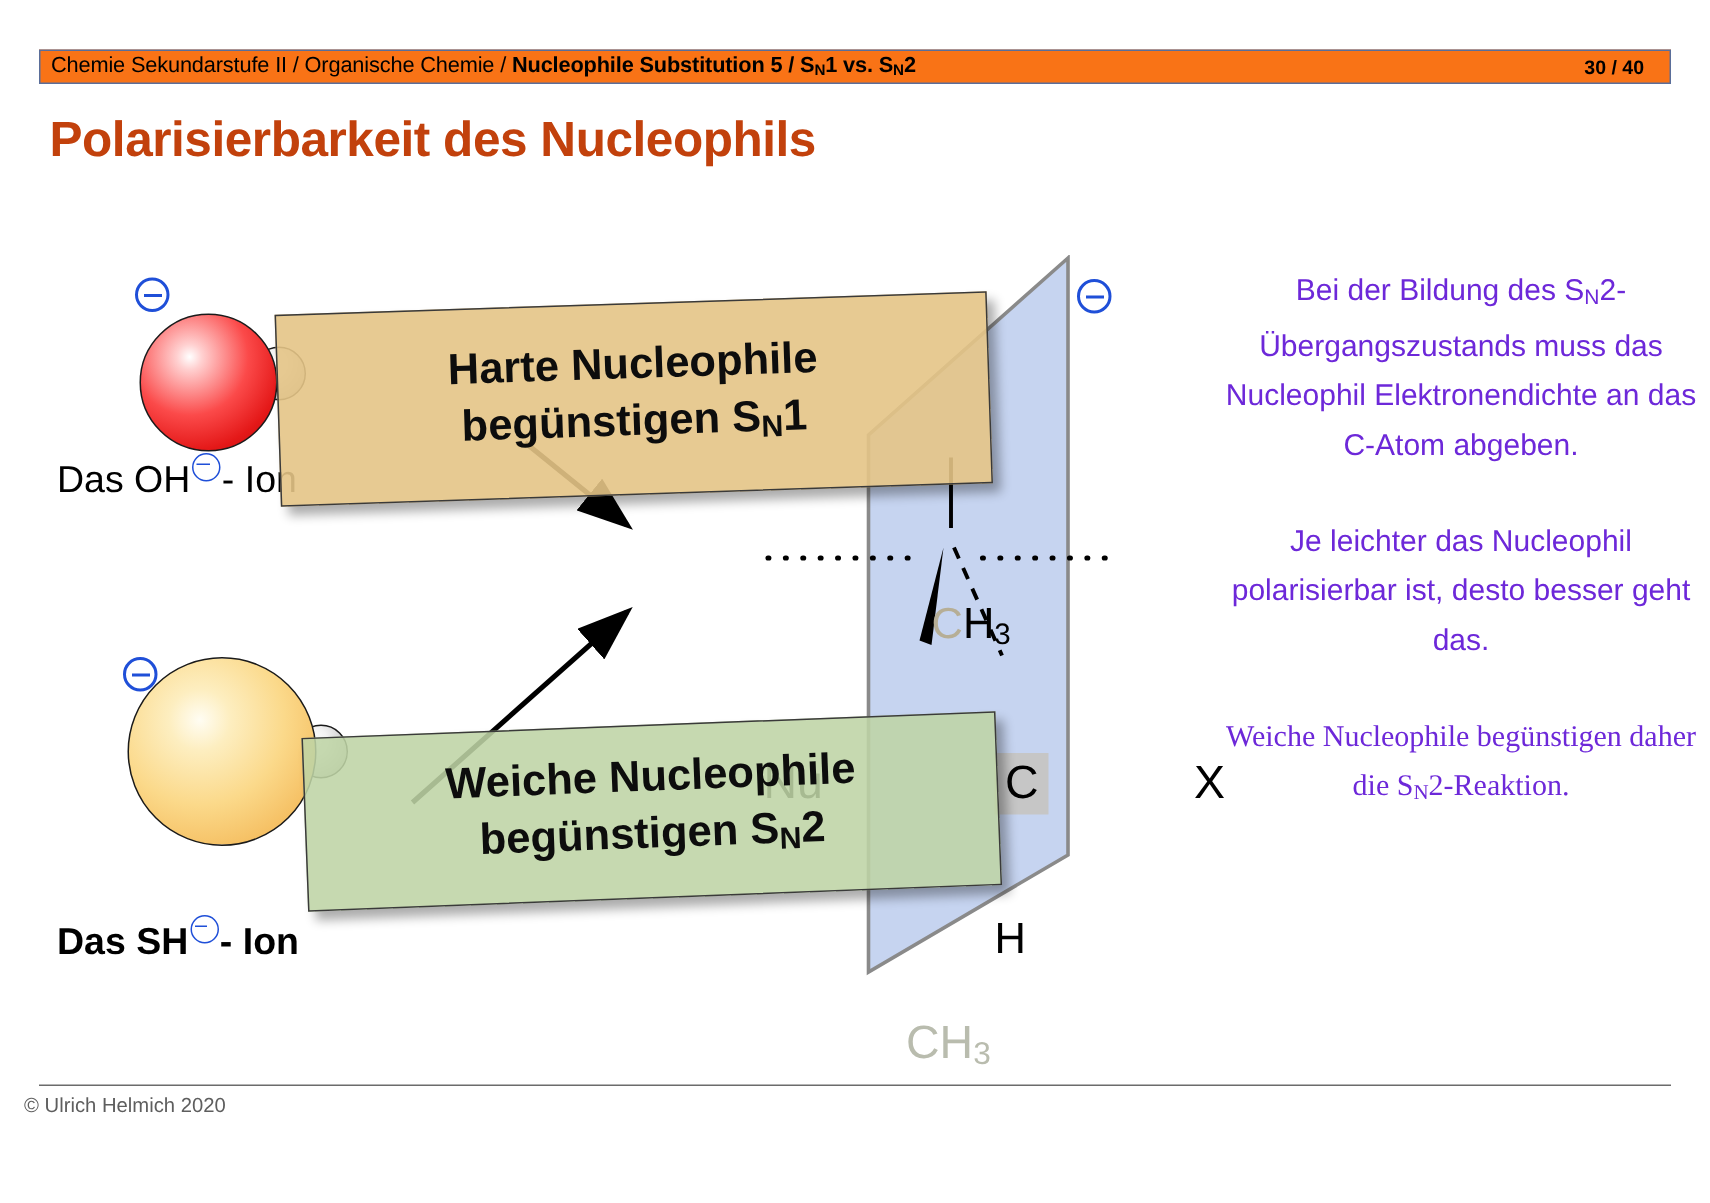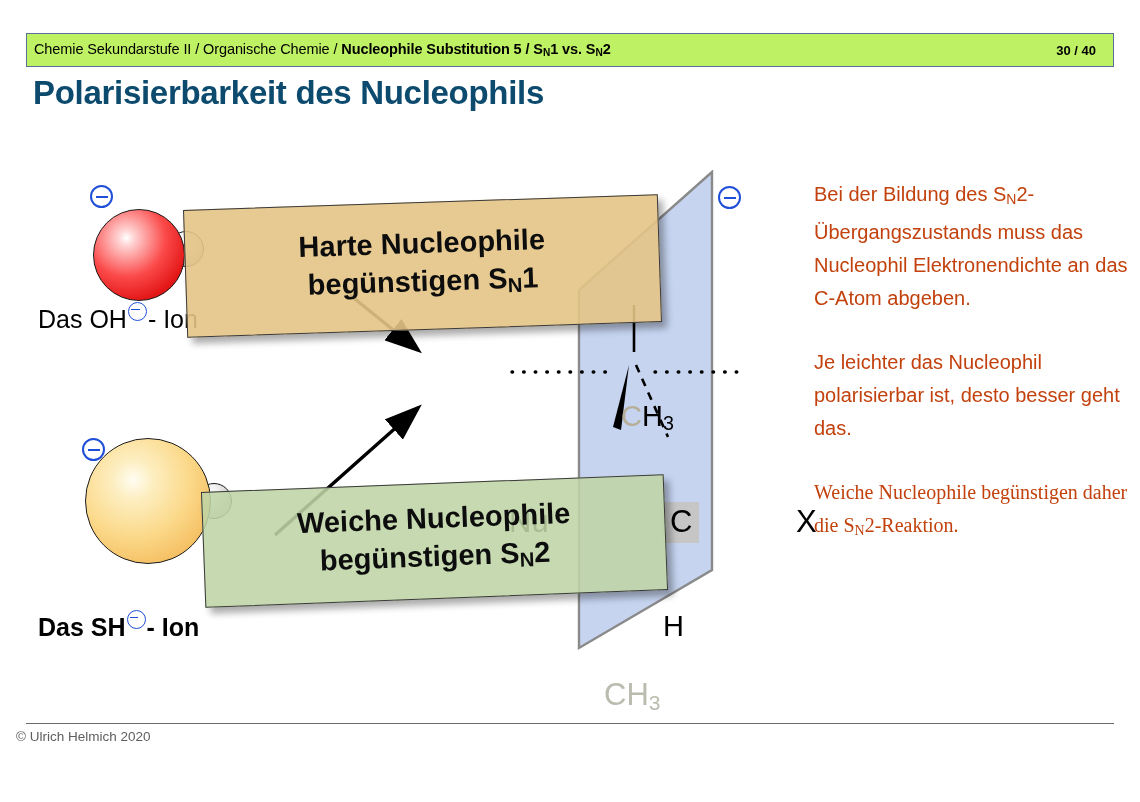--- a/index.html
+++ b/index.html
@@ -14,22 +14,22 @@
     font-family: "Liberation Sans", sans-serif;
     overflow: hidden;
   }
 
   
   #breadcrumb-bar {
     position: absolute;
     left: 26px;
     top: 33px;
     width: 1088px;
-    height: 34px;
-    background: #bef264;
+    height: 23px;
+    background: #f97316;
     border: 1px solid #5a6e9a;
     box-sizing: border-box;
     display: flex;
     align-items: center;
     justify-content: space-between;
     padding: 0 7px;
   }
   #breadcrumb-text {
     font-size: 14.5px;
     color: #000;
@@ -47,36 +47,37 @@
   sub { font-size: 0.68em; vertical-align: -0.22em; }
   .sub-n { font-size: 0.70em; vertical-align: -0.2em; }
 
   
   #slide-title {
     position: absolute;
     left: 33px;
     top: 74px;
     font-size: 33px;
     font-weight: bold;
-    color: #0c4a6e;
+    color: #c2410c;
     letter-spacing: -0.3px;
   }
 
   
   #explain-column {
     position: absolute;
     left: 814px;
     top: 178px;
     width: 320px;
   }
   .explain-par {
     font-size: 20px;
     line-height: 33px;
-    color: #c2410c;
+    color: #6d28d9;
     margin: 0 0 31px 0;
+    text-align: center;
   }
   .explain-par:last-child { margin-bottom: 0; font-family: Liberation Serif, serif; }
 
   
   #figure-stage {
     position: absolute;
     left: 0;
     top: 150px;
     width: 810px;
     height: 560px;

